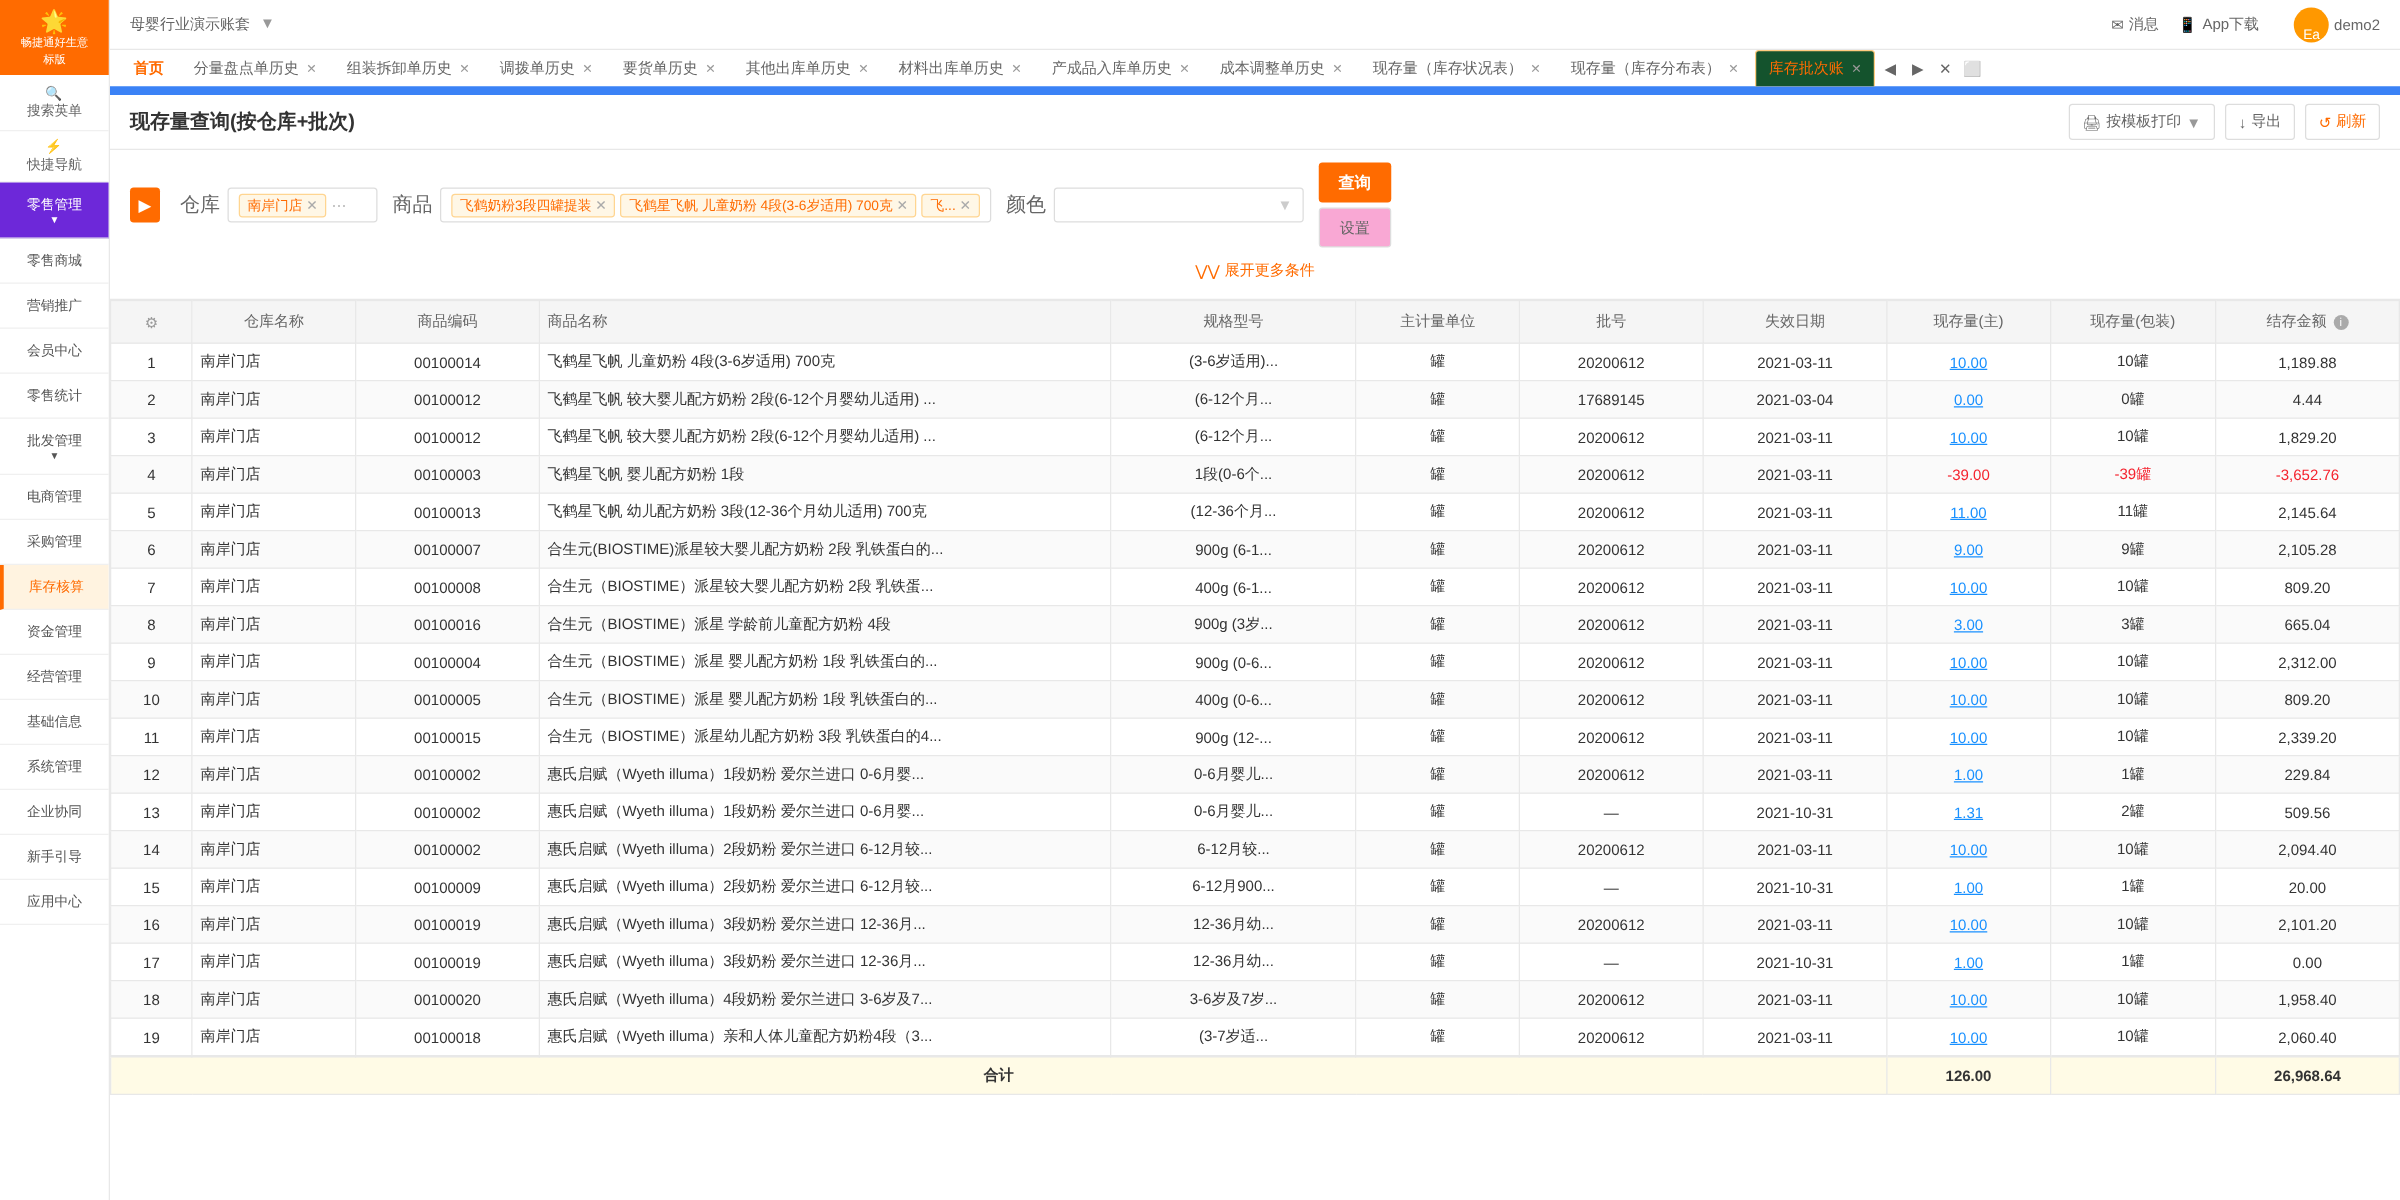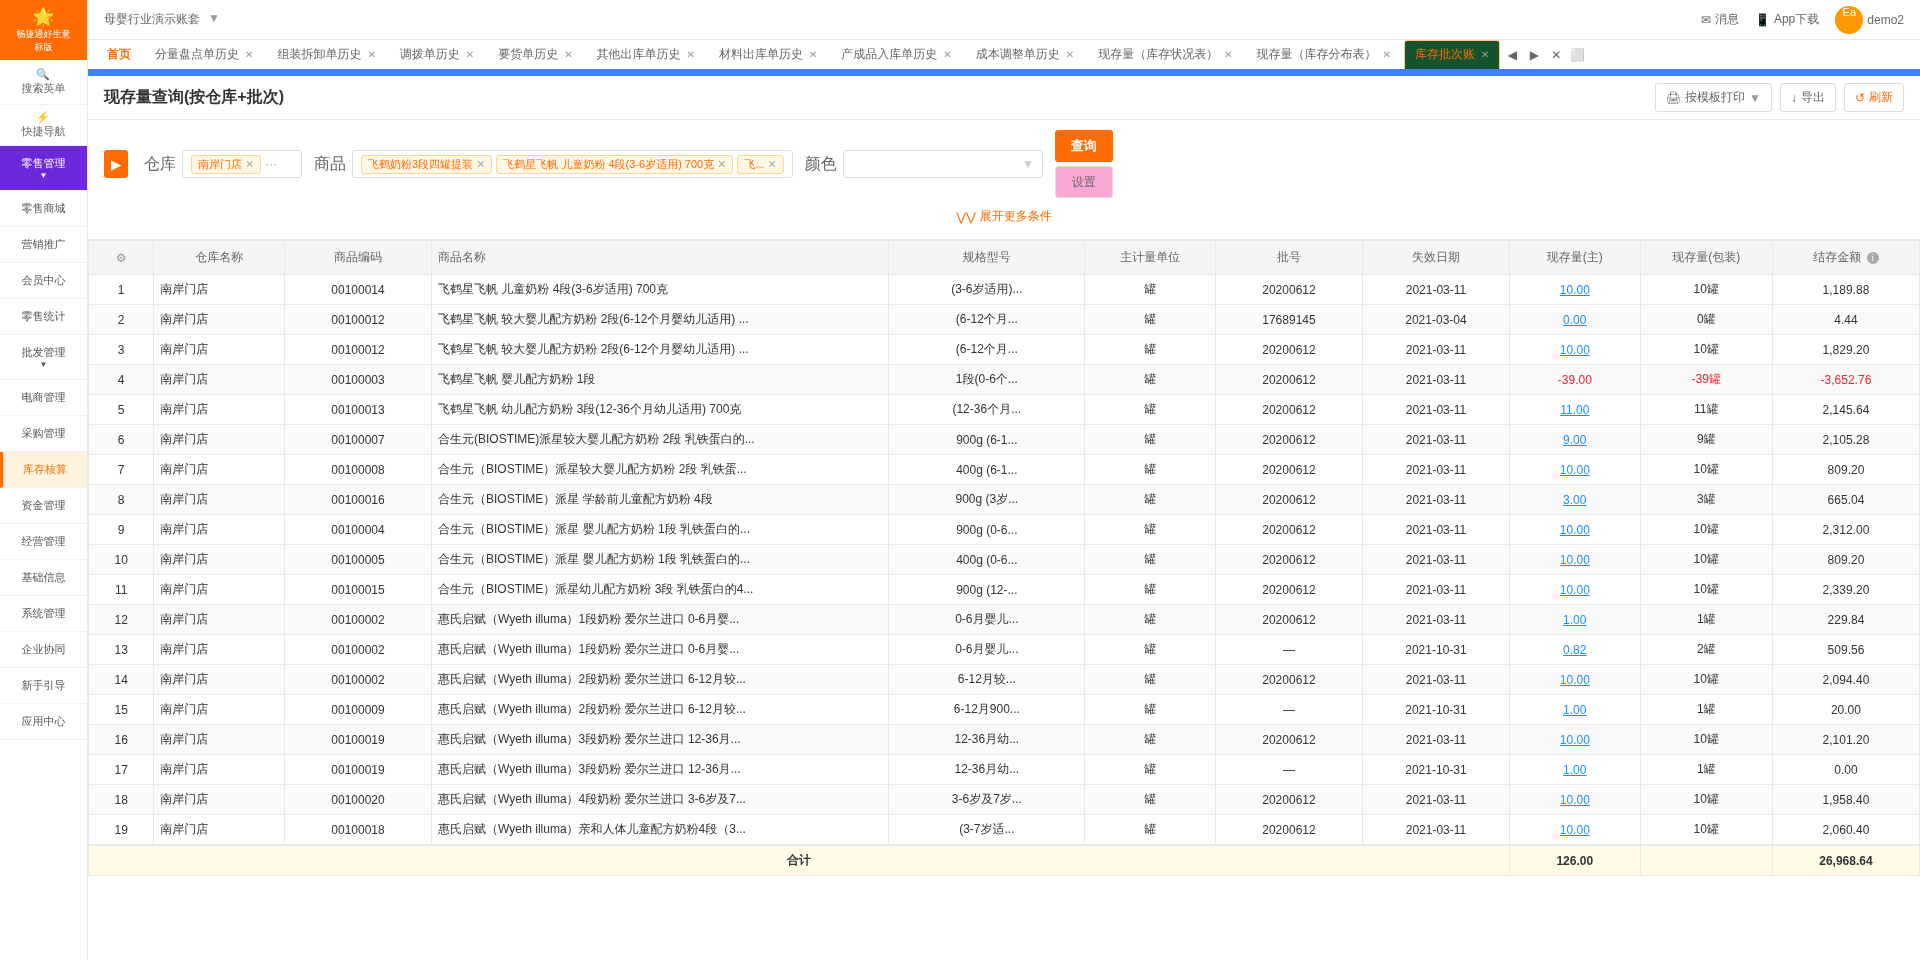--- a/index.html
+++ b/index.html
@@ -16,21 +16,21 @@
     .sidebar-item.active-main { background: #6d28d9; color: #fff; }
 
     
     .main { flex: 1; display: flex; flex-direction: column; height: 960px; overflow: hidden; }
 
     
     .top-header { height: 40px; background: #fff; display: flex; align-items: center; justify-content: space-between; padding: 0 16px; border-bottom: 1px solid #e8e8e8; }
     .top-header-left { display: flex; gap: 8px; color: #666; font-size: 12px; }
     .top-header-right { display: flex; align-items: center; gap: 16px; color: #666; font-size: 12px; }
     .header-btn { display: flex; align-items: center; gap: 4px; cursor: pointer; }
-    .avatar { width: 28px; height: 28px; border-radius: 50%; background: #ff9800; display: flex; align-items: flex-start; justify-content: center; color: #fff; font-size: 11px; }
+    .avatar { width: 28px; height: 28px; border-radius: 50%; background: #ff9800; display: flex; align-items: flex-end; justify-content: center; color: #fff; font-size: 11px; margin-left: 12px; }
 
     
     .tab-bar { height: 36px; background: #fff; display: flex; align-items: center; padding: 0 8px; border-bottom: 7px solid #3b82f6; overflow: hidden; gap: 2px; }
     .tab { height: 30px; padding: 0 10px; display: flex; align-items: center; font-size: 12px; color: #666; cursor: pointer; border: 1px solid transparent; border-radius: 3px 3px 0 0; gap: 6px; white-space: nowrap; }
     .tab.active { background: #14532d; color: #ff6b00; border-color: #ffcc80; }
     .tab-home { color: #ff6b00; font-weight: bold; }
     .tab-close { color: #999; font-size: 10px; cursor: pointer; }
     .tab-nav-btn { width: 20px; height: 20px; display: flex; align-items: center; justify-content: center; cursor: pointer; color: #666; font-size: 12px; }
 
     
@@ -508,21 +508,21 @@
   </tr>
             <tr>
     <td class="col-seq">13</td>
     <td class="col-warehouse td-left">南岸门店</td>
     <td class="col-code">00100002</td>
     <td class="col-name td-left" style="max-width:280px;overflow:hidden;text-overflow:ellipsis;">惠氏启赋（Wyeth illuma）1段奶粉 爱尔兰进口 0-6月婴...</td>
     <td class="col-spec">0-6月婴儿...</td>
     <td class="col-unit">罐</td>
     <td class="col-batch">—</td>
     <td class="col-expire">2021-10-31</td>
-    <td class="col-qty" style=""><span class="td-number">0.82</span></td>
+    <td class="col-qty" style=""><span class="td-number">1.31</span></td>
     <td class="col-pkg" style="">2罐</td>
     <td class="col-amount" style="">509.56</td>
   </tr>
             <tr>
     <td class="col-seq">14</td>
     <td class="col-warehouse td-left">南岸门店</td>
     <td class="col-code">00100002</td>
     <td class="col-name td-left" style="max-width:280px;overflow:hidden;text-overflow:ellipsis;">惠氏启赋（Wyeth illuma）2段奶粉 爱尔兰进口 6-12月较...</td>
     <td class="col-spec">6-12月较...</td>
     <td class="col-unit">罐</td>

